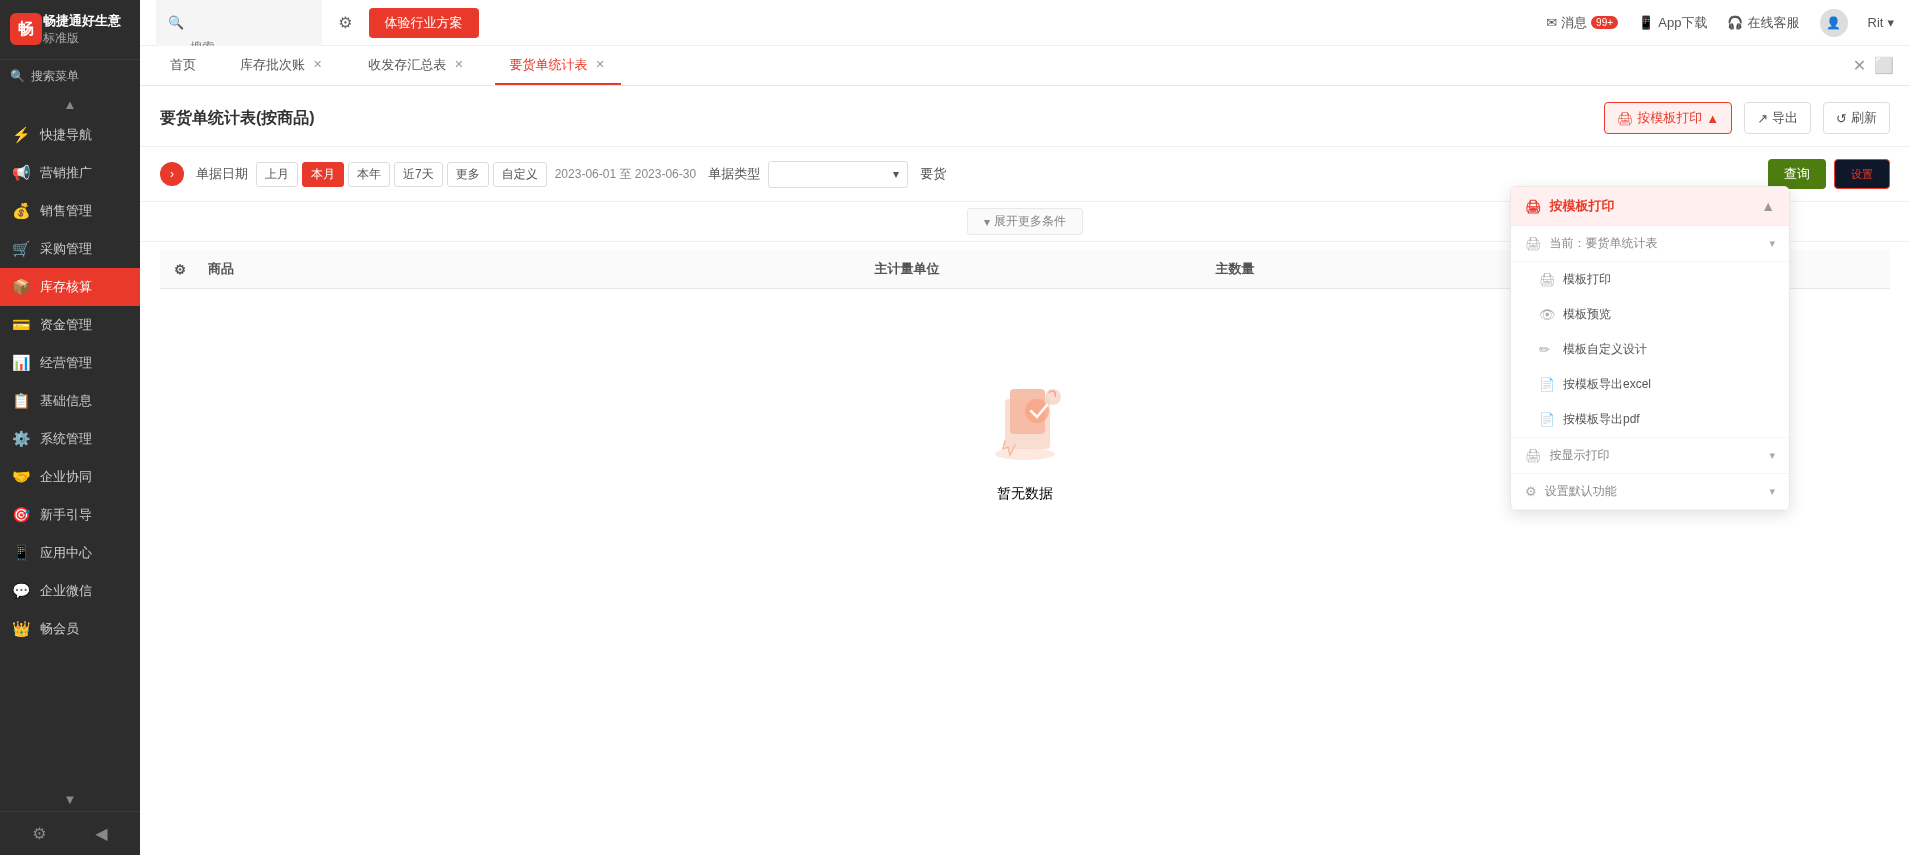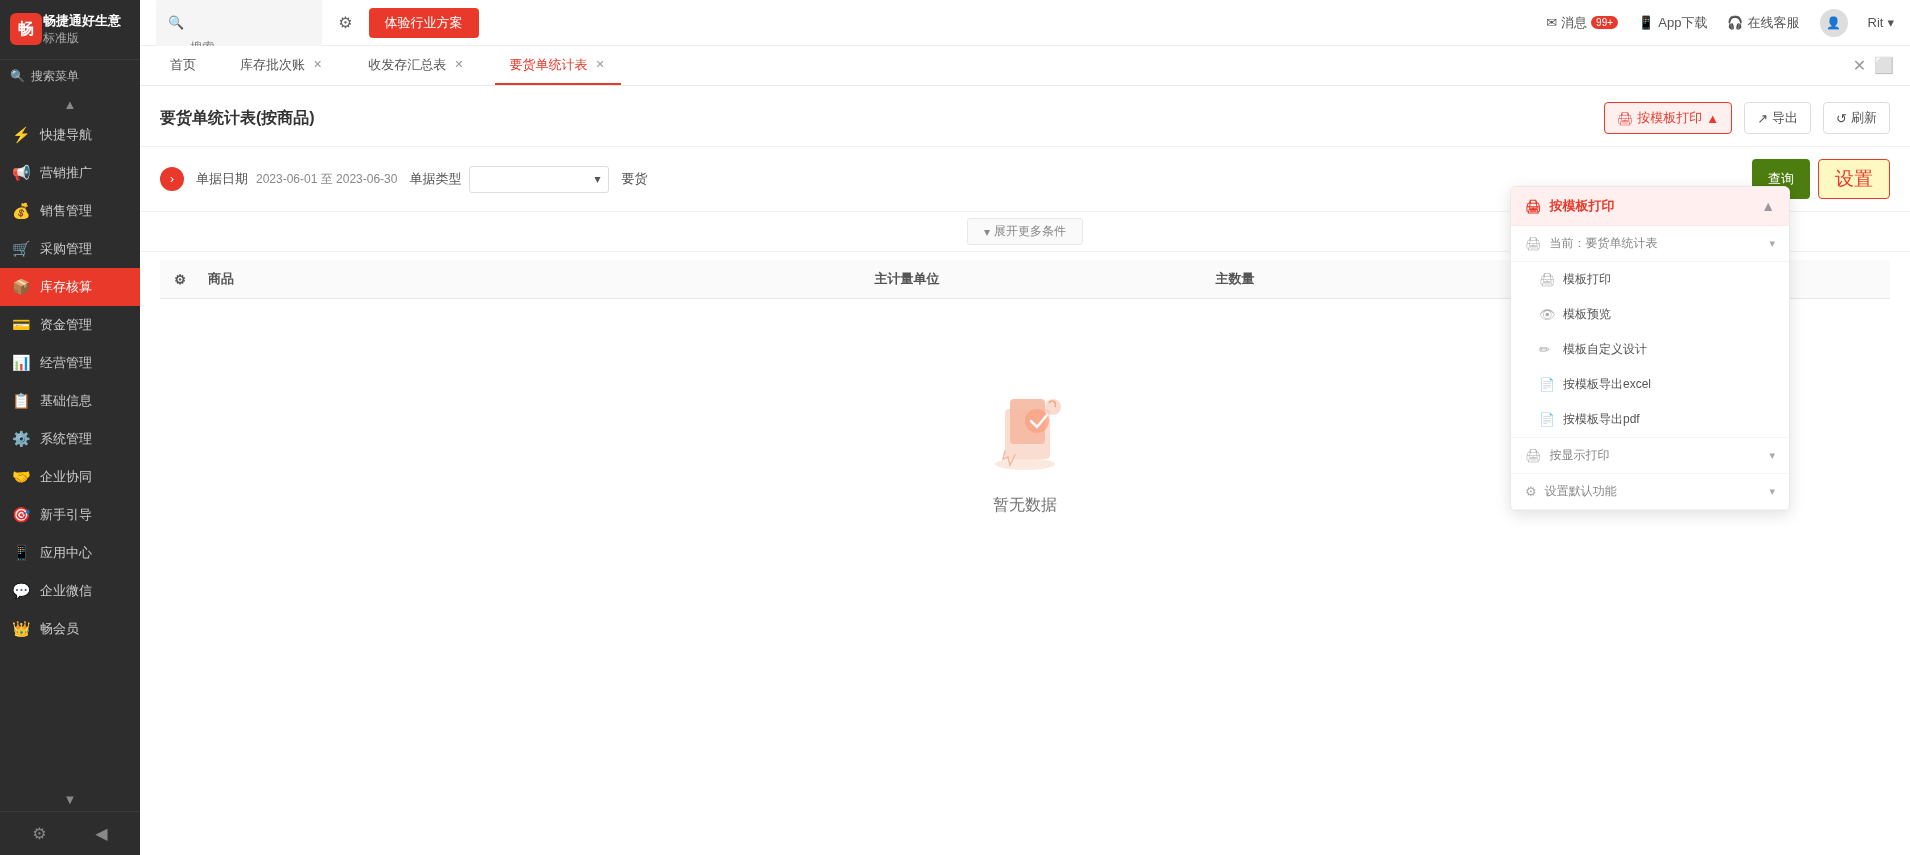--- a/index.html
+++ b/index.html
@@ -405,22 +405,22 @@
       align-items: center;
       justify-content: center;
       padding: 80px 0 40px;
       gap: 16px;
     }
     .empty-icon {
       width: 100px;
       height: 100px;
     }
     .empty-text {
-      color: #737373;
-      font-size: 16px;
+      color: #000000;
+      font-size: 14px;
     }
 
     
     .dropdown-menu {
       position: absolute;
       top: 100px;
       right: 120px;
       background: white;
       border: 1px solid #e8e8e8;
       border-radius: 6px;
@@ -484,26 +484,26 @@
     .query-btn {
       background: #4d7c0f;
       color: white;
       border: none;
       border-radius: 4px;
       padding: 6px 16px;
       font-size: 13px;
       cursor: pointer;
     }
     .setup-btn {
-      background: #fef9c3;
+      background: #0f172a;
       color: #e8392a;
       border: 1px solid #e8392a;
       border-radius: 4px;
       padding: 6px 16px;
-      font-size: 19px;
+      font-size: 11px;
       cursor: pointer;
     }
   </style>
 </head>
 <body>
 
 <div class="sidebar">
   <div class="sidebar-logo">
     <div class="sidebar-logo-icon">畅</div>
     <div class="sidebar-logo-text">
@@ -663,20 +663,28 @@
         </button>
       </div>
     </div>
 
     <div class="filter-row">
       <div class="filter-expand-btn">
         <span>›</span>
       </div>
       <div class="date-filter">
         <span class="date-label">单据日期</span>
+        <div class="date-btns">
+          <button class="date-btn">上月</button>
+          <button class="date-btn active">本月</button>
+          <button class="date-btn">本年</button>
+          <button class="date-btn">近7天</button>
+          <button class="date-btn">更多</button>
+          <button class="date-btn">自定义</button>
+        </div>
         <span class="date-range">2023-06-01 至 2023-06-30</span>
       </div>
       <div class="type-filter">
         <span class="type-label">单据类型</span>
         <div class="type-select">
           <span>　</span>
           <span>▾</span>
         </div>
       </div>
       <div class="yh-filter">

